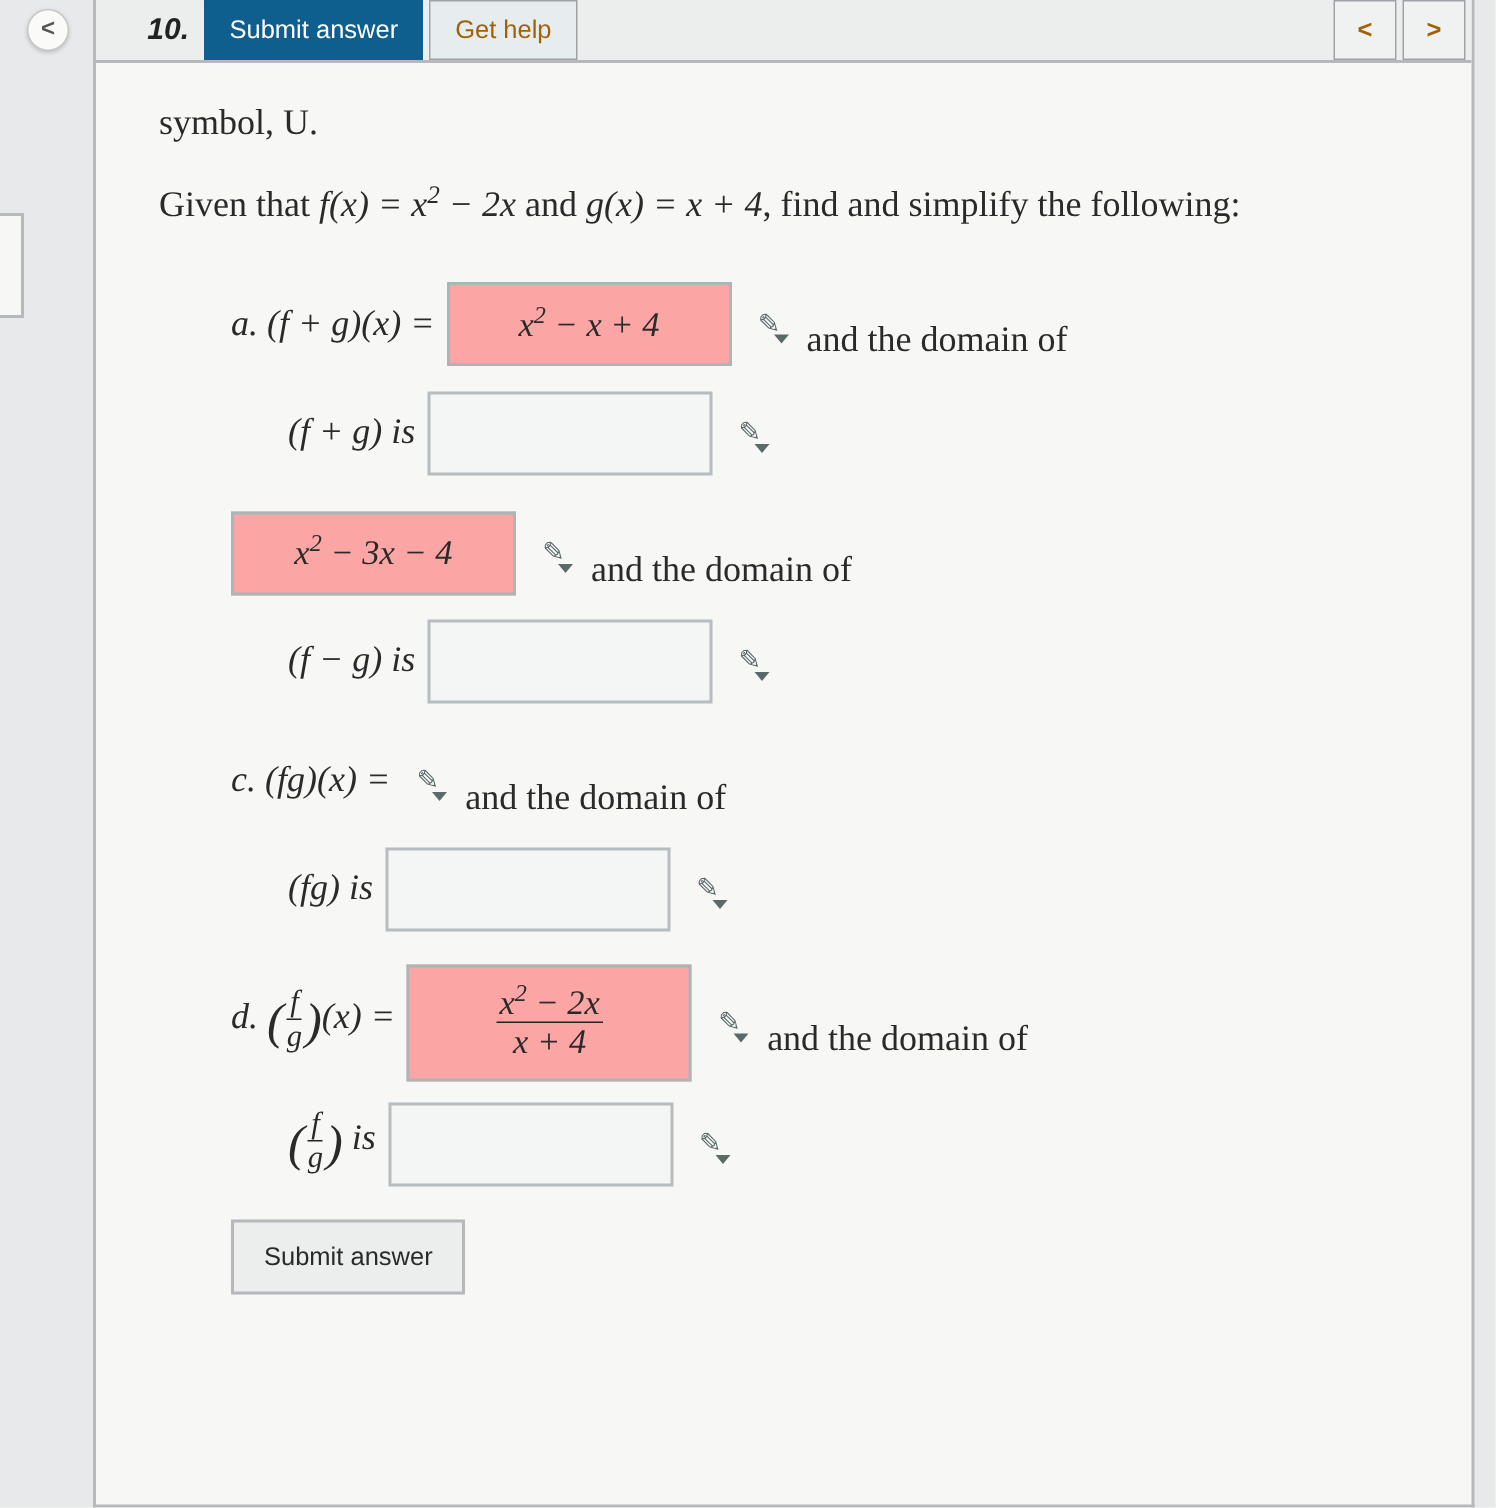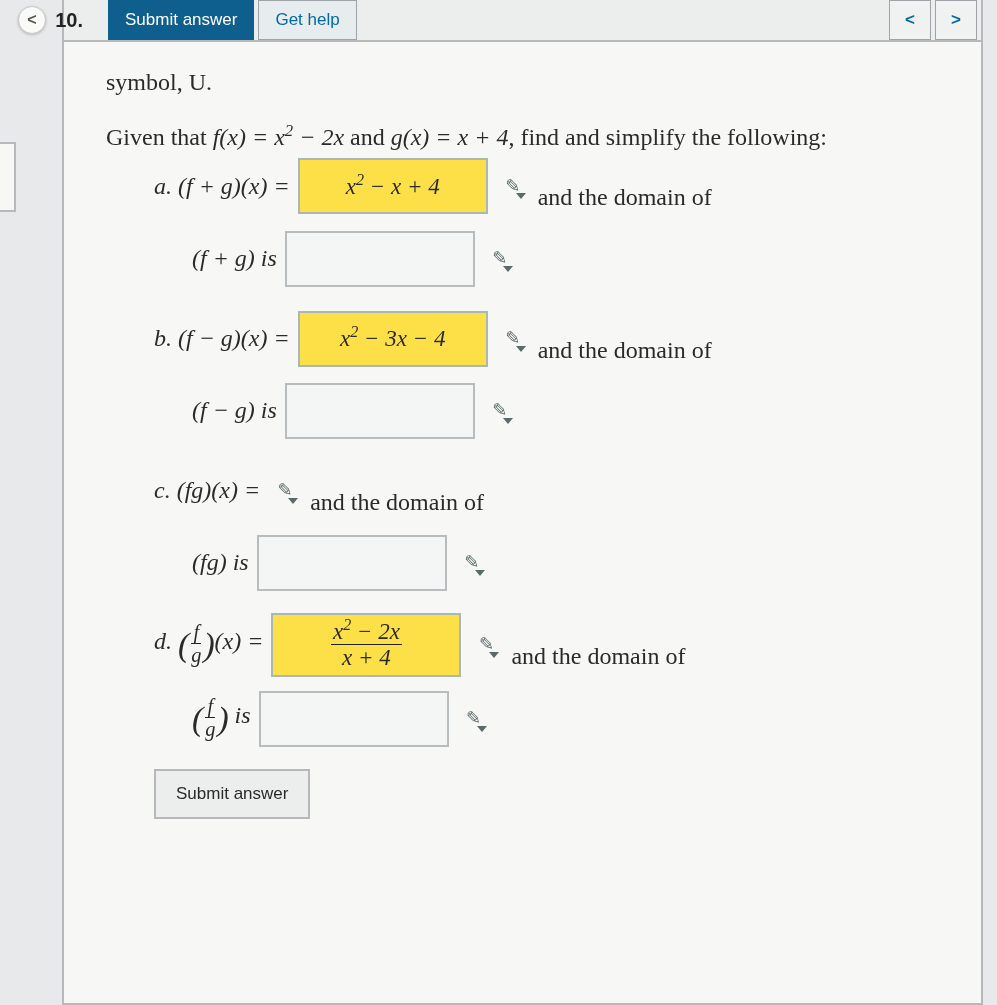--- a/index.html
+++ b/index.html
@@ -42,62 +42,63 @@
     background: #f7f8f6;
   }
   .toolbar {
     display: flex;
     align-items: stretch;
     border-bottom: 2px solid #b6b8bb;
     background: #eceeee;
     height: 42px;
   }
   .qnum {
-    width: 44px;
+    width: 72px;
     display: flex;
     align-items: center;
     justify-content: flex-end;
-    padding-right: 25px;
+    padding-right: 10px;
     font-family: Arial, sans-serif;
     font-weight: bold;
     font-size: 20px;
     color: #222;
+    font-style: italic;
   }
   .tb-btn {
     border: 1px solid #9ea3a7;
     padding: 0 16px;
     display: flex;
     align-items: center;
     font-family: Arial, sans-serif;
     font-size: 17px;
     cursor: pointer;
     margin-right: 4px;
     background: #f0f1f1;
-    color: #0369a1;
+    color: #a16207;
   }
   .tb-btn.primary {
     background: #0e5e8e;
     color: #fff;
     border-color: #0e5e8e;
   }
   .tb-btn.light { background: #e7ecee; }
   .tb-spacer { flex: 1; }
   .tb-nav {
     width: 42px;
     justify-content: center;
     font-weight: bold;
     font-family: Arial, sans-serif;
   }
   .content {
     padding: 22px 24px 12px 42px;
     font-size: 24px;
     color: #2a2a2a;
     line-height: 1.55;
   }
-  .prompt { margin-top: 18px; }
+  .prompt { margin-top: 18px; margin-bottom: 30px; }
   .row {
     display: flex;
     align-items: center;
     flex-wrap: wrap;
     gap: 10px 8px;
     margin-bottom: 14px;
     padding-left: 48px;
   }
   .row.sub { padding-left: 86px; margin-bottom: 22px; text-align: center; }
   .lbl { white-space: nowrap; }
@@ -106,22 +107,22 @@
     min-width: 190px;
     height: 56px;
     display: flex;
     align-items: center;
     justify-content: center;
     padding: 0 14px;
     font-size: 23px;
     background: #f4f6f5;
     position: relative;
   }
-  .answer-box.filled { background: #fde047; border-color:#a9b7b7; }
-  .answer-box.tall { height: 64px; }
+  .answer-box.filled { background: #fca5a5; border-color:#a9b7b7; }
+  .answer-box.tall { height: 78px; }
   .pencil {
     width: 34px;
     height: 34px;
     display: flex;
     align-items: center;
     justify-content: center;
     cursor: pointer;
     color: #5a6a6a;
     font-size: 18px;
     position: relative;
@@ -223,21 +224,20 @@
     </div>
     <div class="row sub">
       <span class="lbl math">(f + g) is</span>
       <div class="answer-box"></div>
       <div class="pencil">
           <span>✎</span>
         </div>
     </div>
 
     <div class="row">
-      <span class="lbl math">b. (f − g)(x) = </span>
       <div class="answer-box filled">
         <span class="math">
           <span>x</span><sup>2</sup><span> − 3x − 4</span>
         </span>
       </div>
       <div class="pencil">
           <span>✎</span>
         </div>
       <span class="after-text">and the domain of</span>
     </div>

